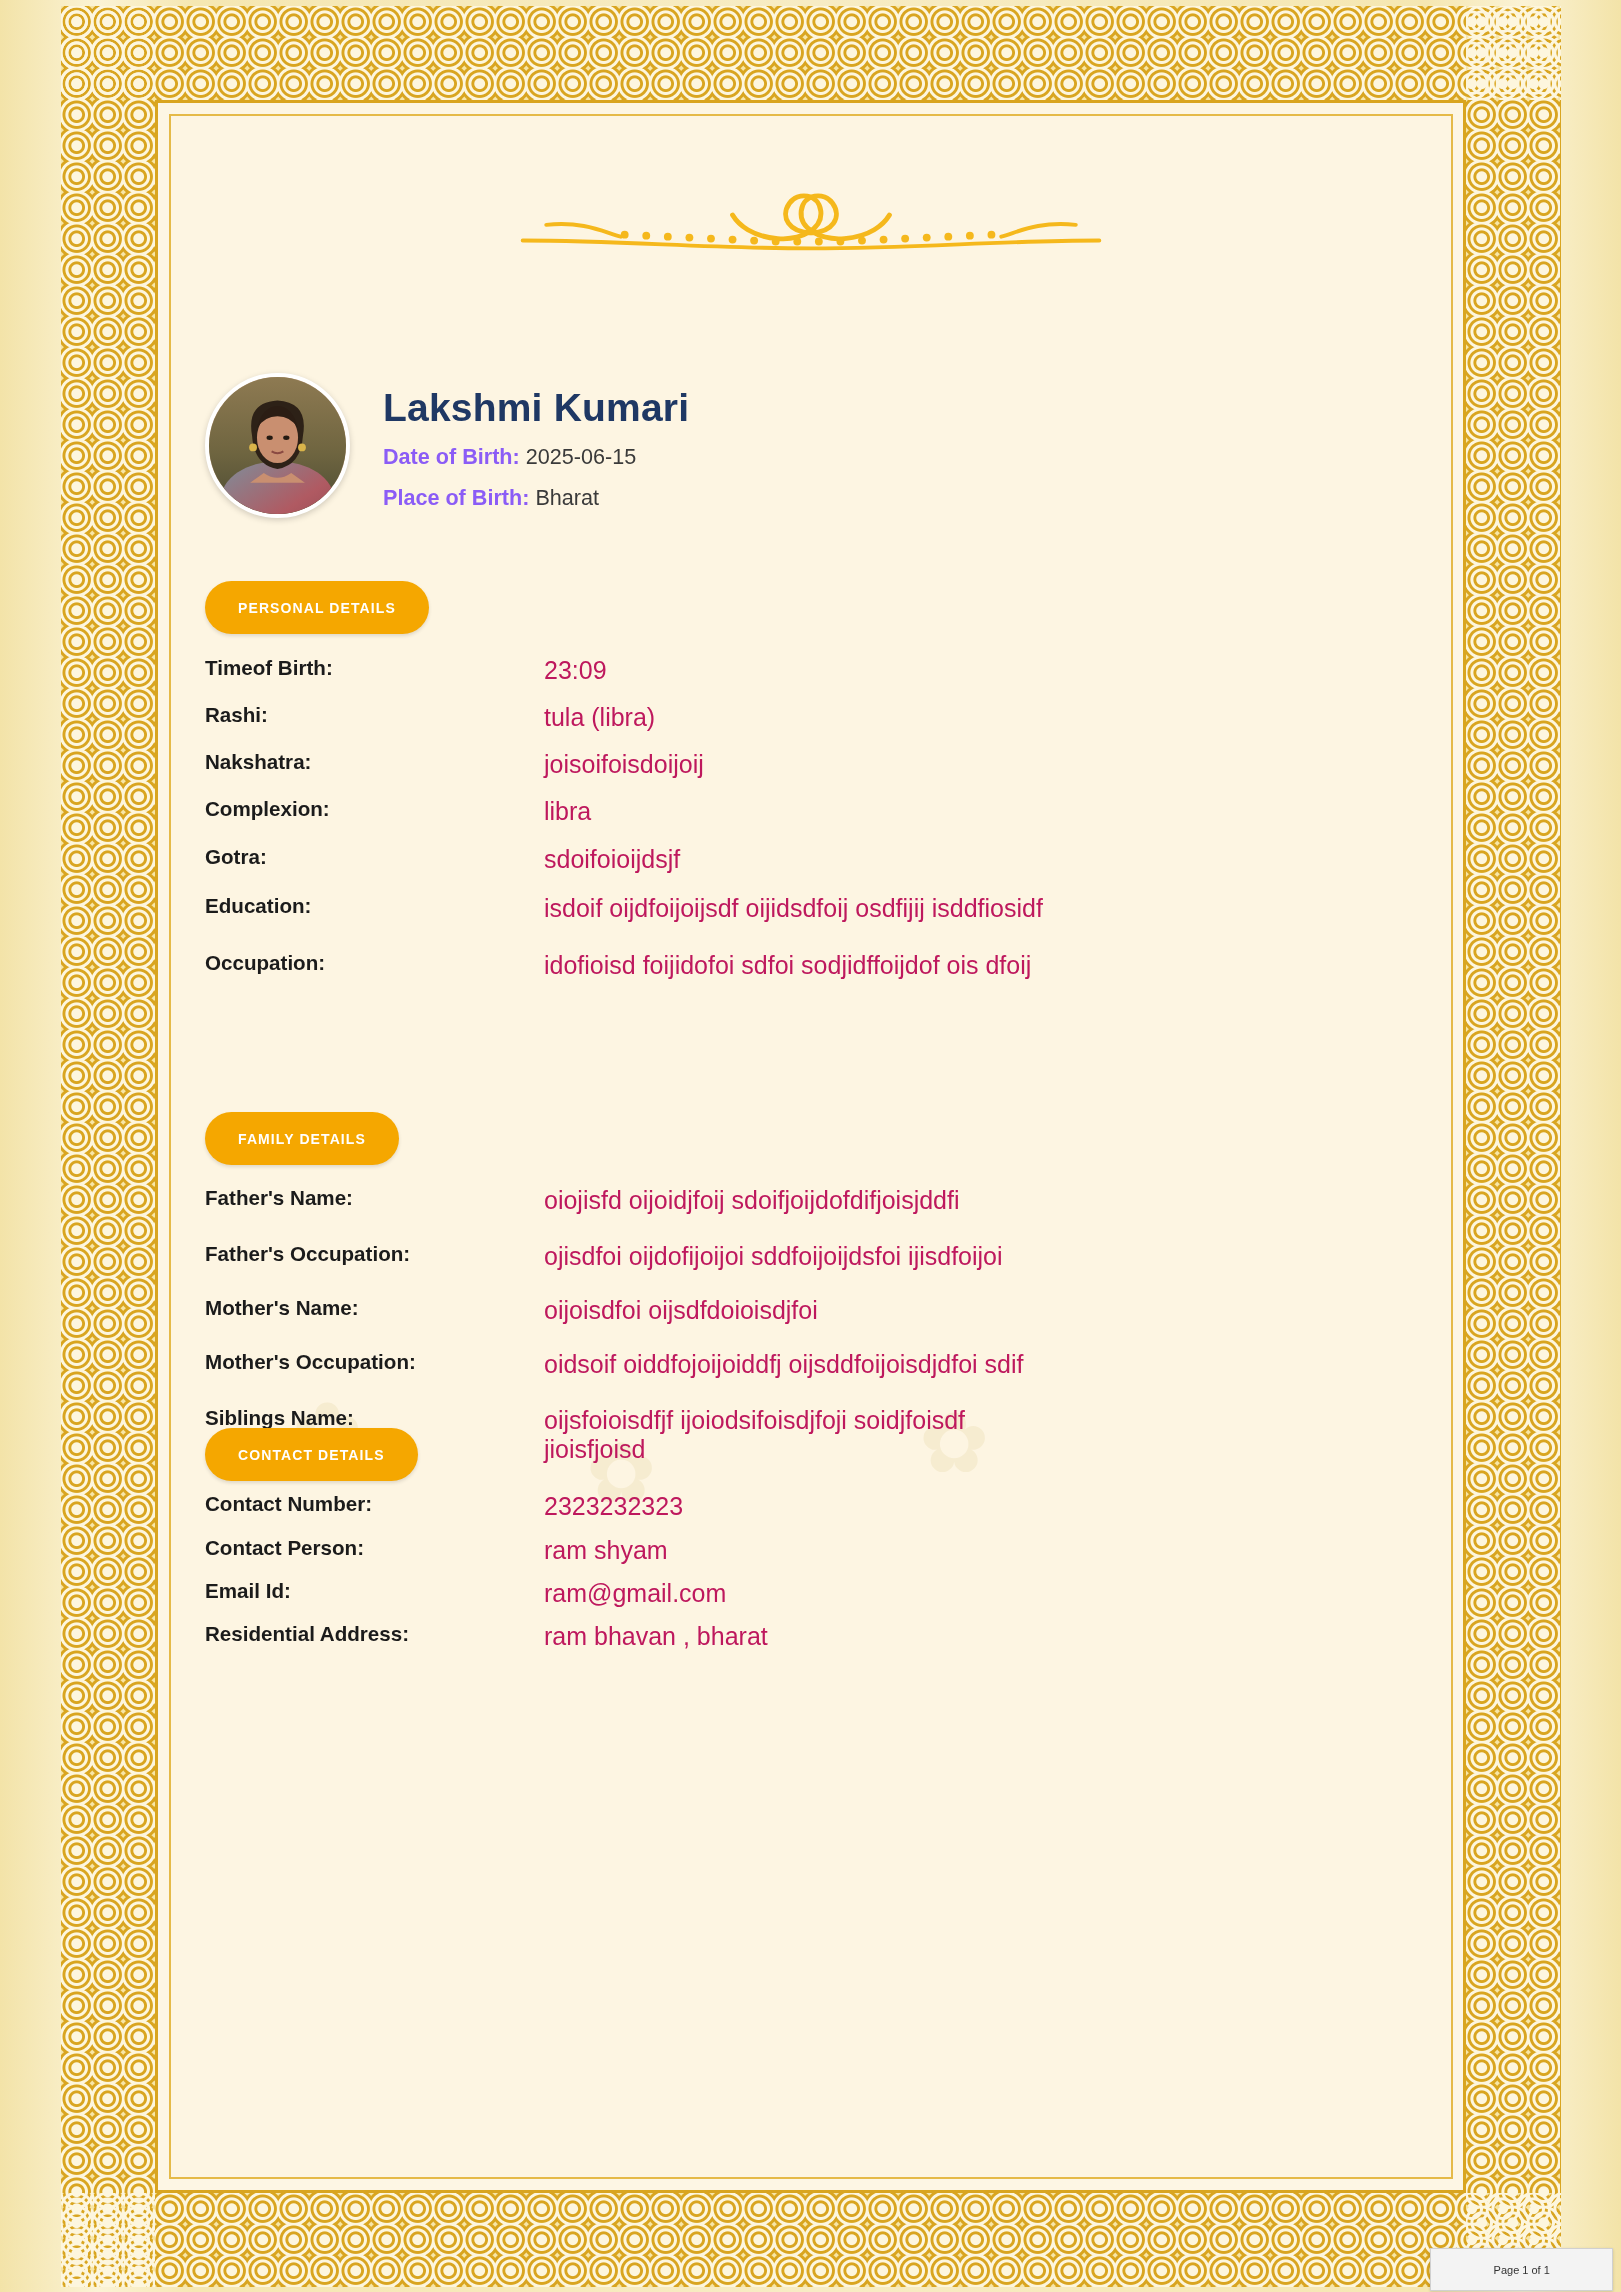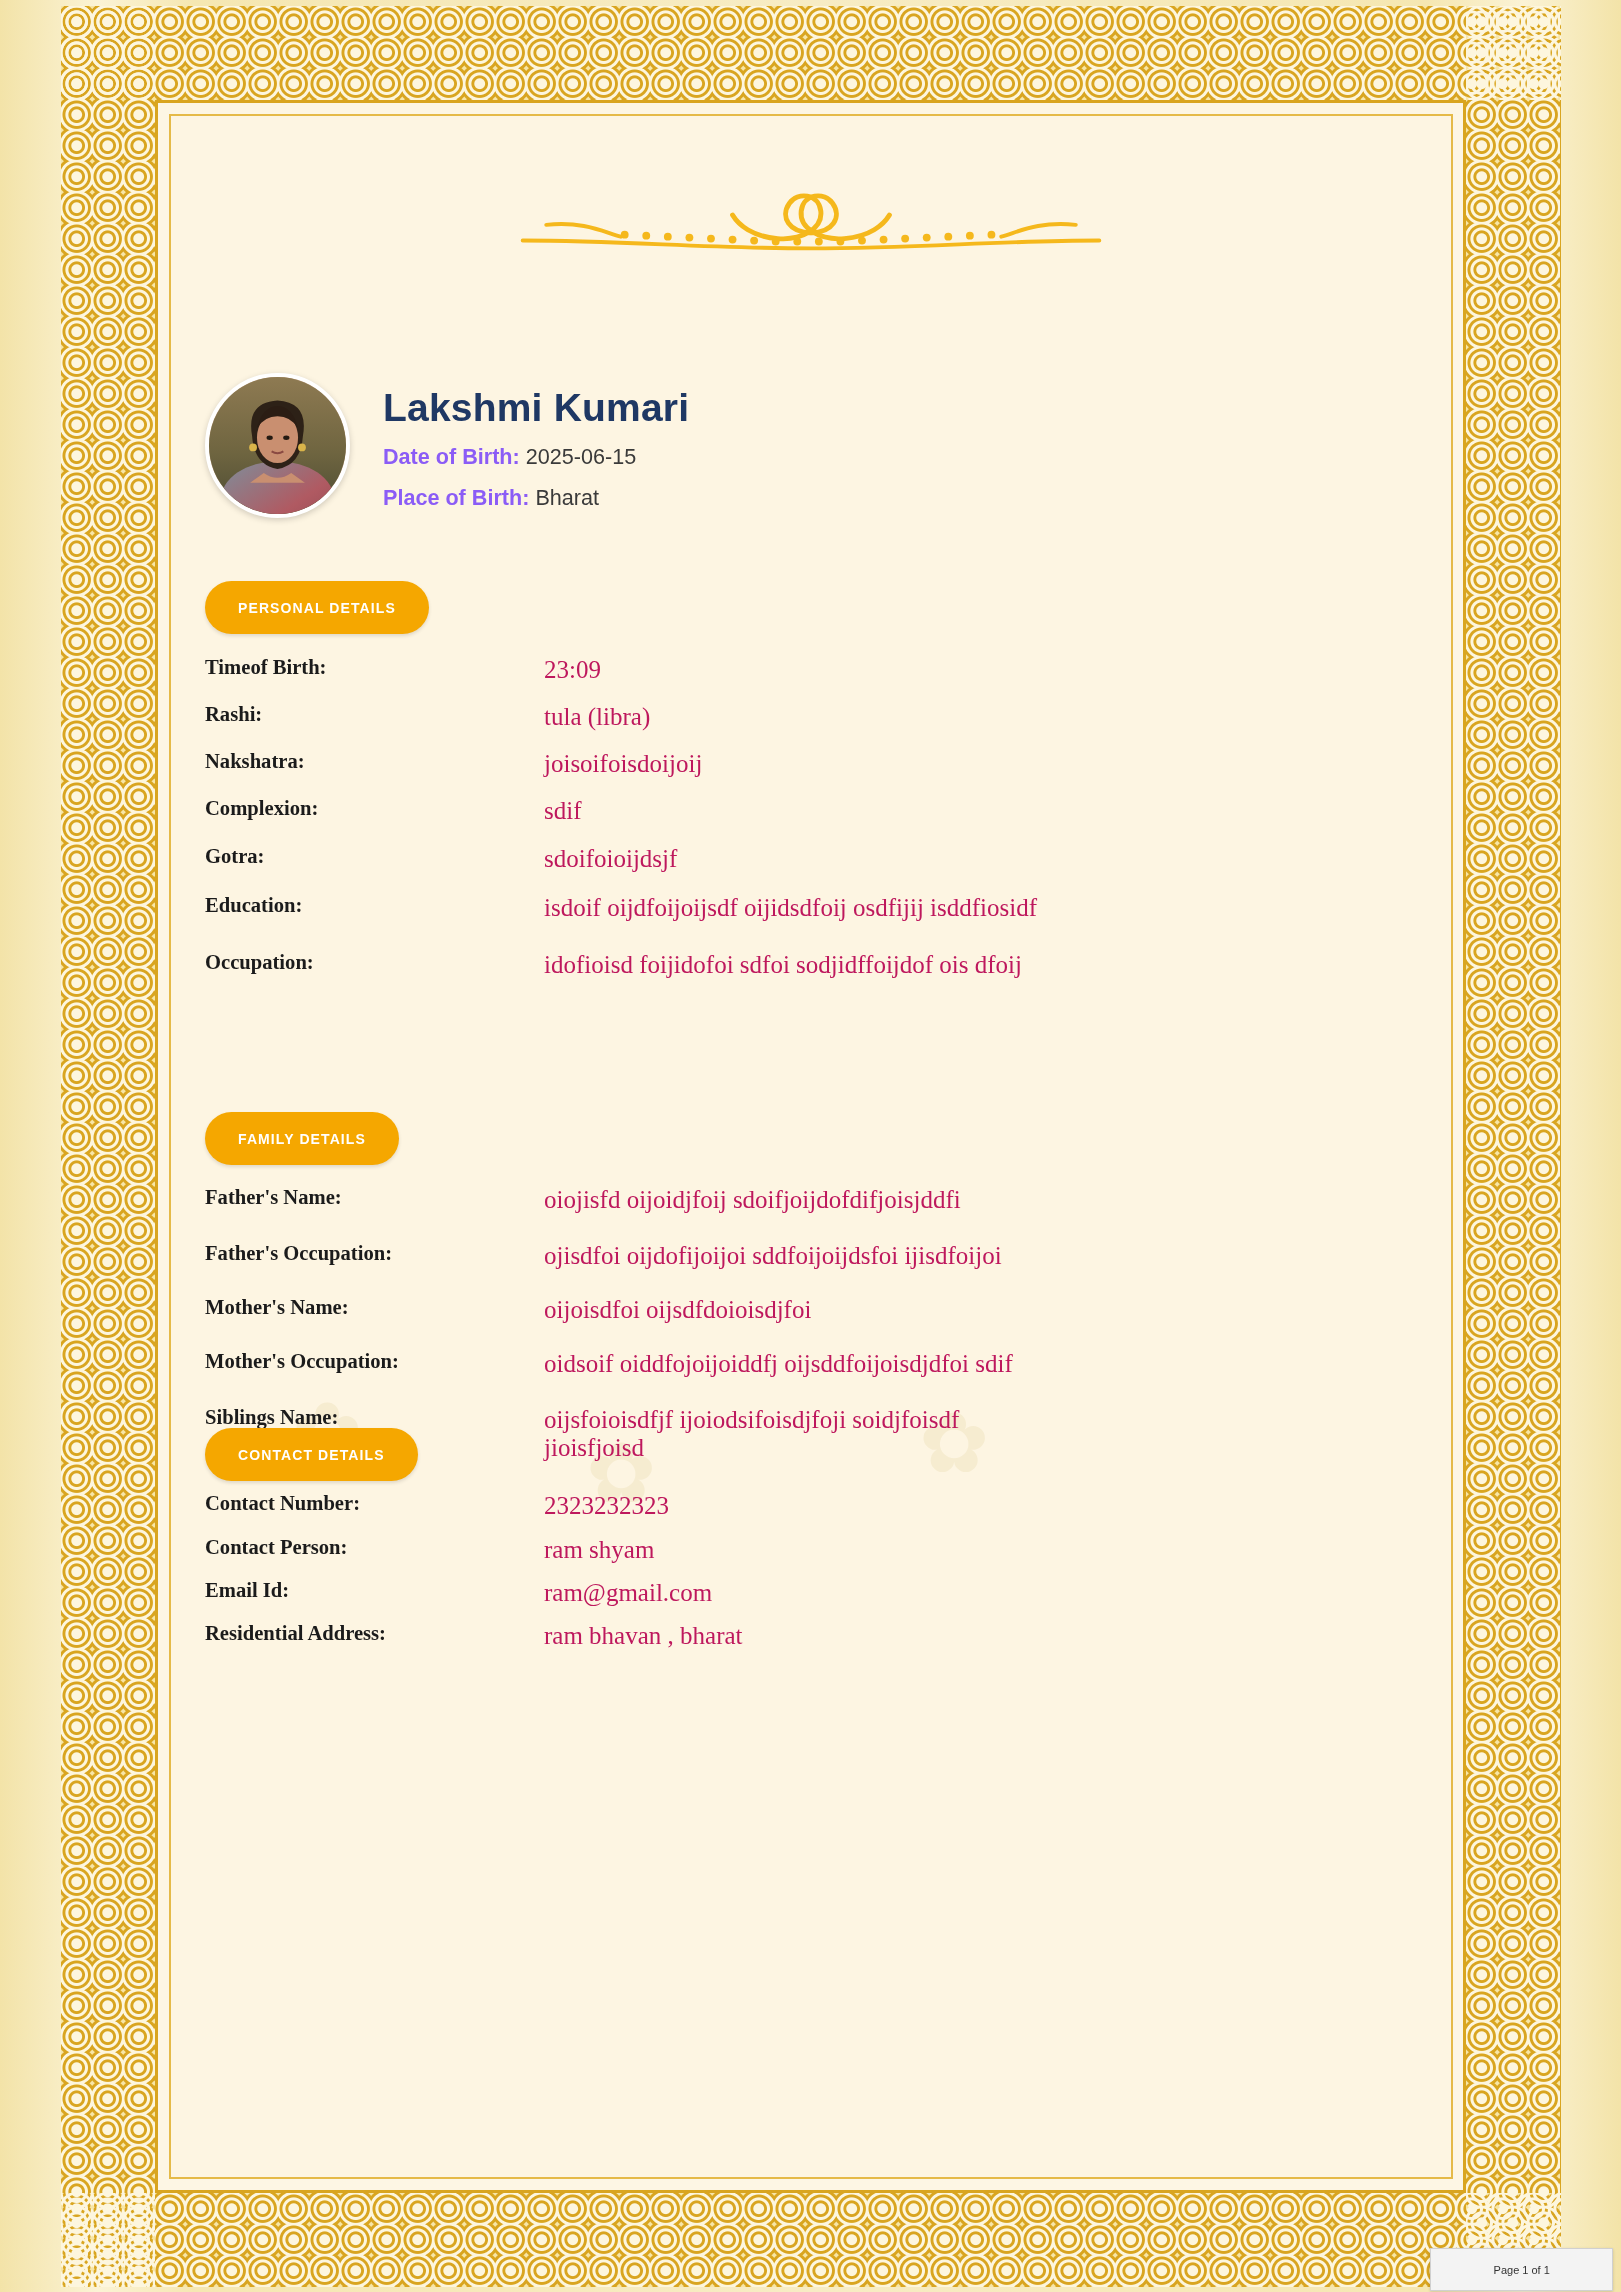--- a/index.html
+++ b/index.html
@@ -168,21 +168,20 @@
 
   
   .rows {
     position: absolute;
     left: 0;
     width: 1235px;
   }
   .row {
     display: flex;
     align-items: flex-start;
-    font-family: Liberation Serif, serif;
   }
   .row .lbl {
     width: 370px;
     flex: none;
     font-size: 20.6px;
     font-weight: bold;
     color: #1b1b1b;
     padding-left: 31px;
     box-sizing: border-box;
   }
@@ -309,21 +308,21 @@
       <div class="row" style="height:47px">
         <div class="lbl">Rashi:</div>
         <div class="val">tula (libra)</div>
       </div>
       <div class="row" style="height:47px">
         <div class="lbl">Nakshatra:</div>
         <div class="val">joisoifoisdoijoij</div>
       </div>
       <div class="row" style="height:48px">
         <div class="lbl">Complexion:</div>
-        <div class="val">sdif</div>
+        <div class="val">libra</div>
       </div>
       <div class="row" style="height:49px">
         <div class="lbl">Gotra:</div>
         <div class="val">sdoifoioijdsjf</div>
       </div>
       <div class="row" style="height:57px">
         <div class="lbl">Education:</div>
         <div class="val">isdoif oijdfoijoijsdf oijidsdfoij osdfijij isddfiosidf</div>
       </div>
       <div class="row" style="height:57px">

